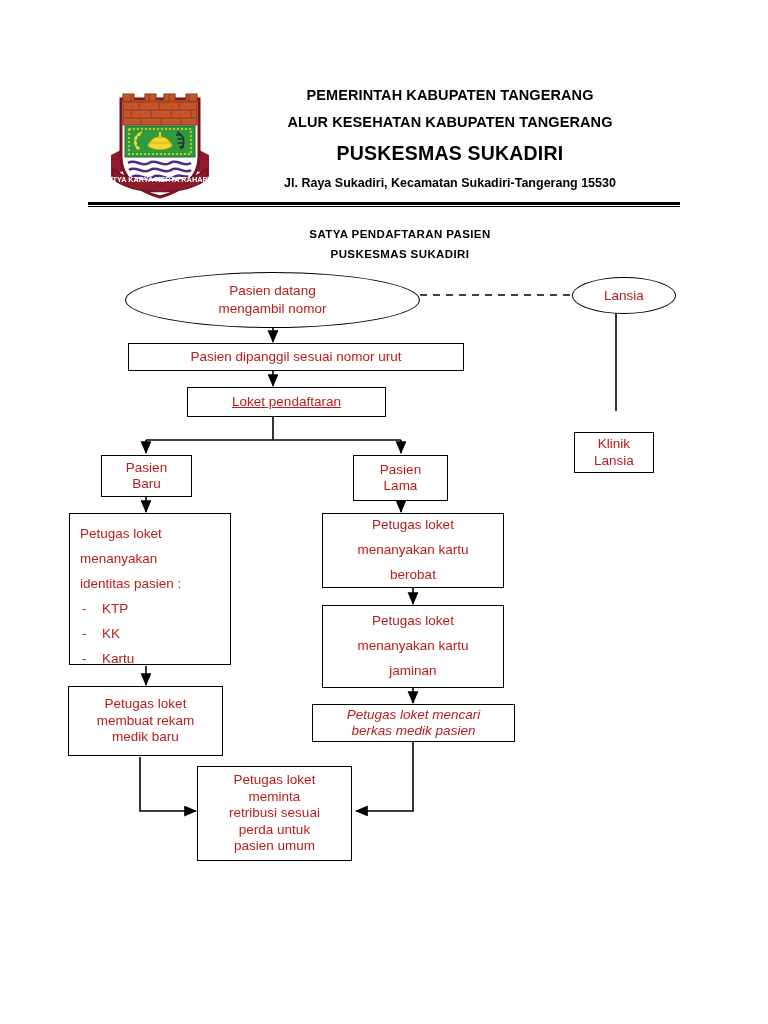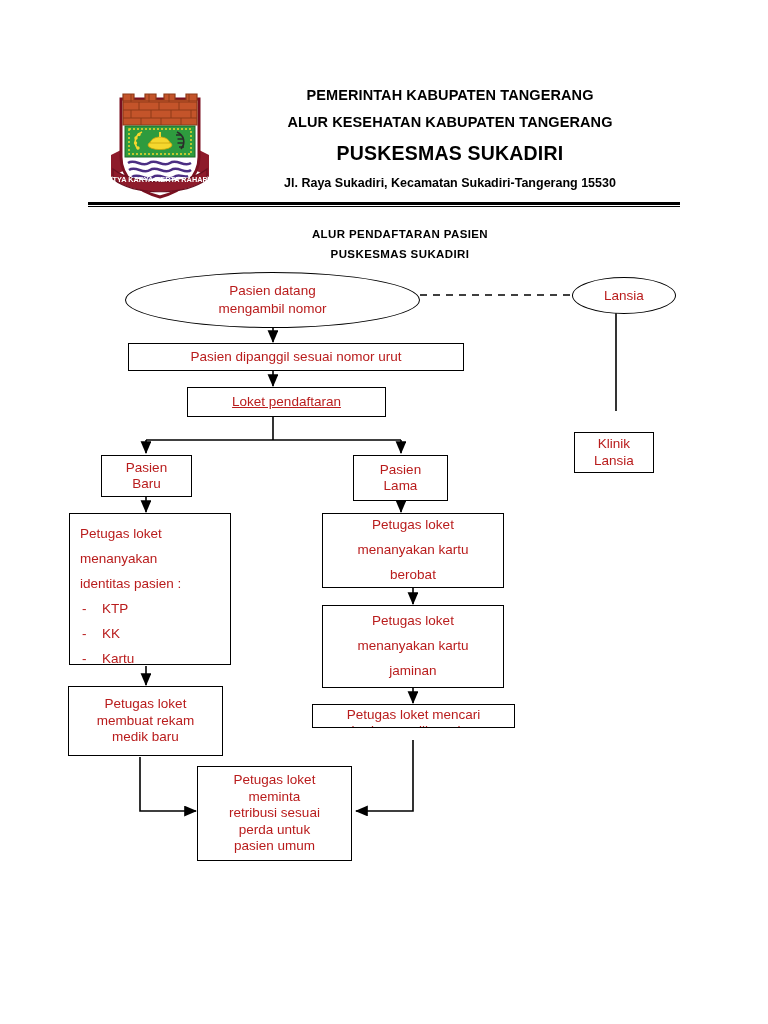--- a/index.html
+++ b/index.html
@@ -215,21 +215,21 @@
   </div>
 
   <div id="hdr-rule">
     <div class="thick"></div>
     <div class="gap"></div>
     <div class="thin"></div>
   </div>
 </div>
 
 <div id="diagram-title">
-  <div>ALUR PENDAFTARAN PASIEN</div>
+  <div>SATYA PENDAFTARAN PASIEN</div>
   <div>PUSKESMAS SUKADIRI</div>
 </div>
 
 <div id="flow">
 
   <svg id="connectors" viewBox="0 0 768 1024" xmlns="http://www.w3.org/2000/svg">
     <defs>
       <marker id="arw" markerWidth="9" markerHeight="9" refX="7.4" refY="3.4" orient="auto" markerUnits="strokeWidth">
         <path d="M0,0 L8,3.4 L0,6.8 Z" fill="#000"></path>
       </marker>
@@ -327,21 +327,21 @@
 menanyakan kartu
 berobat</span>
   </div>
 
   <div class="node box loose" style="left:322px; top:605px; width:182px; height:83px;">
     <span class="txt" style="white-space:pre-line;">Petugas loket
 menanyakan kartu
 jaminan</span>
   </div>
 
-  <div class="node box tight" style="left:312px; top:704px; width:203px; height:24px; align-items:flex-start;">
+  <div class="node box tight" style="left:312px; top:704px; width:203px; height:38px; align-items:flex-start;font-style:italic;">
     <span class="txt" style="padding-top:2px;">
       <span>Petugas loket mencari</span><br>
       <span>berkas medik pasien</span><br>
       <span>sesuai kartu</span>
     </span>
   </div>
 
   <div class="node box tight" style="left:197px; top:766px; width:155px; height:95px;">
     <span class="txt" style="white-space:pre-line;">Petugas loket
 meminta

